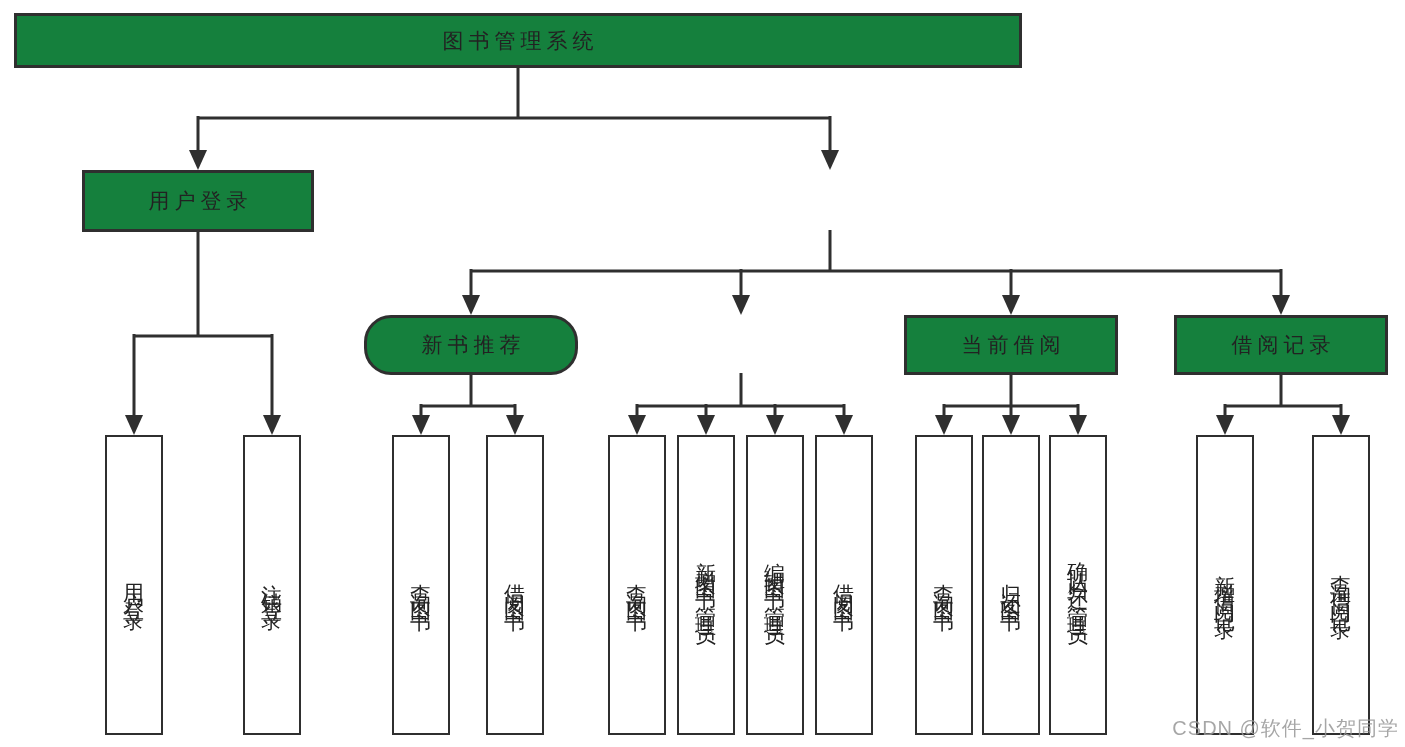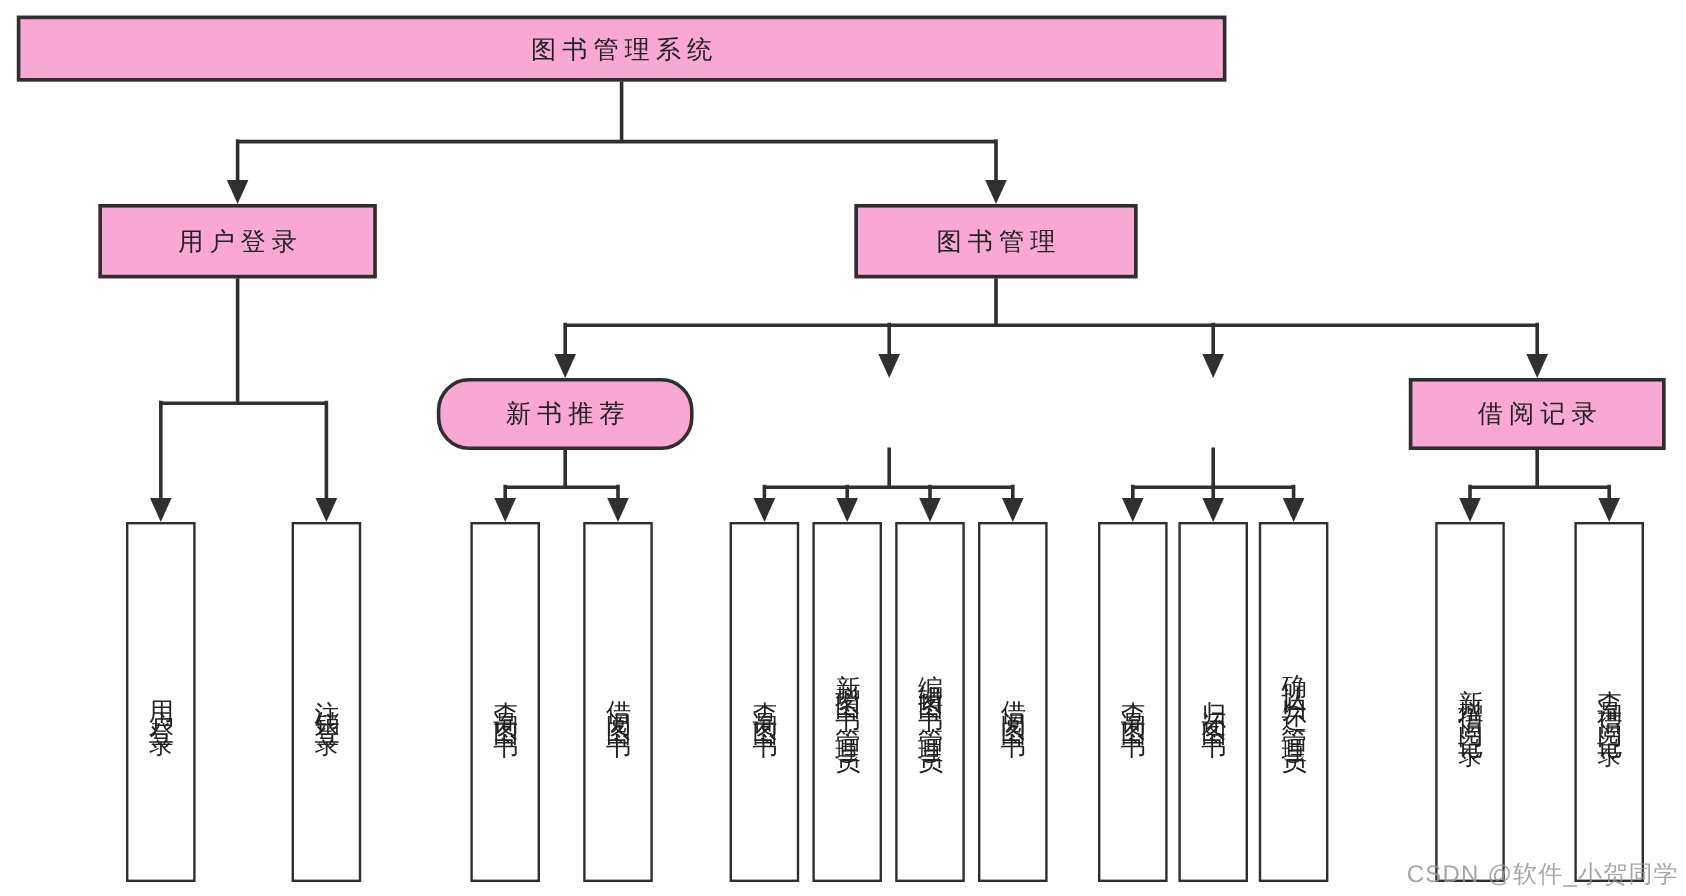--- a/index.html
+++ b/index.html
@@ -28,21 +28,21 @@
     fill: none;
   }
   svg.connectors polygon {
     fill: #2f2f2f;
     stroke: none;
   }
   .box {
     position: absolute;
     box-sizing: border-box;
     border: 3px solid #2f2f2f;
-    background: #f9a8d4;
+    background: #15803d;
     display: flex;
     align-items: center;
     justify-content: center;
     color: #222222;
     font-size: 21px;
     letter-spacing: 5px;
     text-indent: 5px;
     white-space: nowrap;
   }
   .leaf {
@@ -125,26 +125,26 @@
     </g>
   </svg>
 
   <div class="box" style="left:14px; top:13px; width:1008px; height:55px;">
     <span>图书管理系统</span>
   </div>
 
   <div class="box" style="left:82px; top:170px; width:232px; height:62px;">
     <span>用户登录</span>
   </div>
-  <div class="box" style="left:712px; top:170px; width:236px; height:62px;">
-    <span>图书管理</span>
-  </div>
 
   <div class="box" style="left:364px; top:315px; width:214px; height:60px;border-radius:27px;">
     <span>新书推荐</span>
+  </div>
+  <div class="box" style="left:904px; top:315px; width:214px; height:60px;">
+    <span>当前借阅</span>
   </div>
   <div class="box" style="left:1174px; top:315px; width:214px; height:60px;">
     <span>借阅记录</span>
   </div>
 
   <div class="leaf" style="left:105px;">
     <span class="vlbl">用户登录</span>
   </div>
   <div class="leaf" style="left:243px;">
     <span class="vlbl">注销登录</span>

